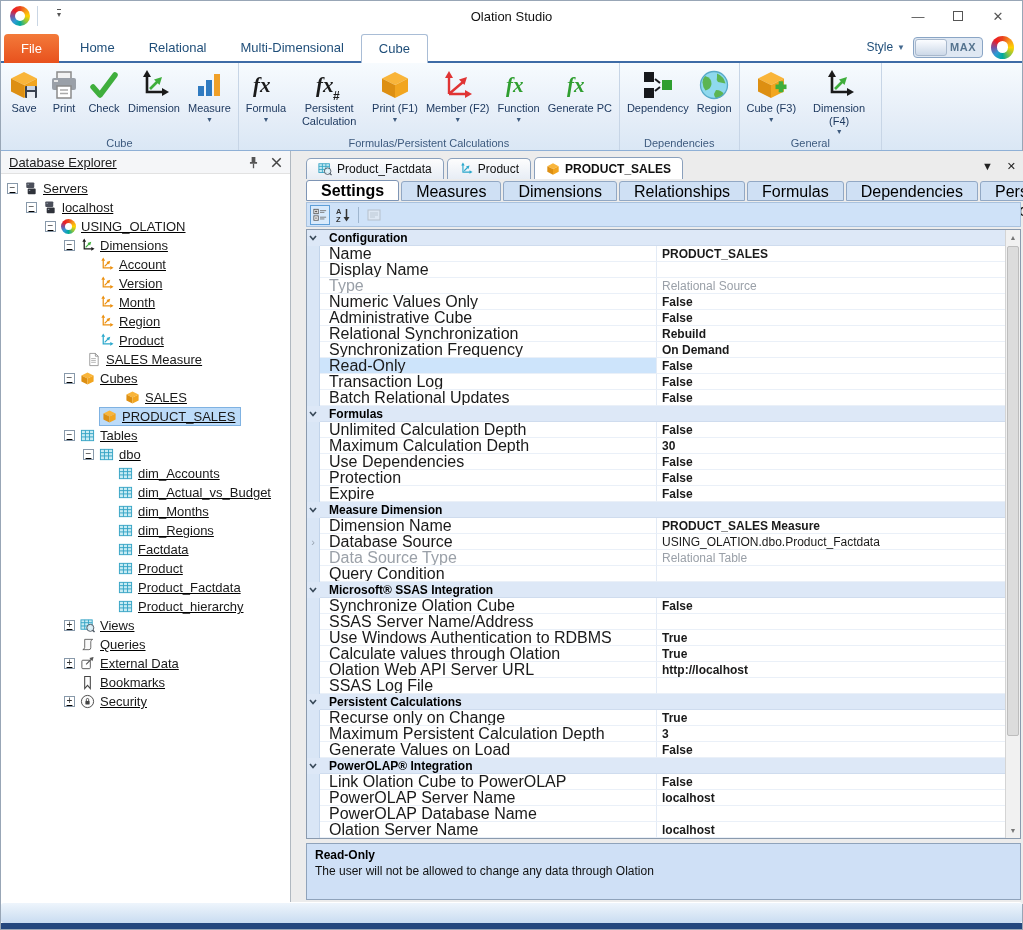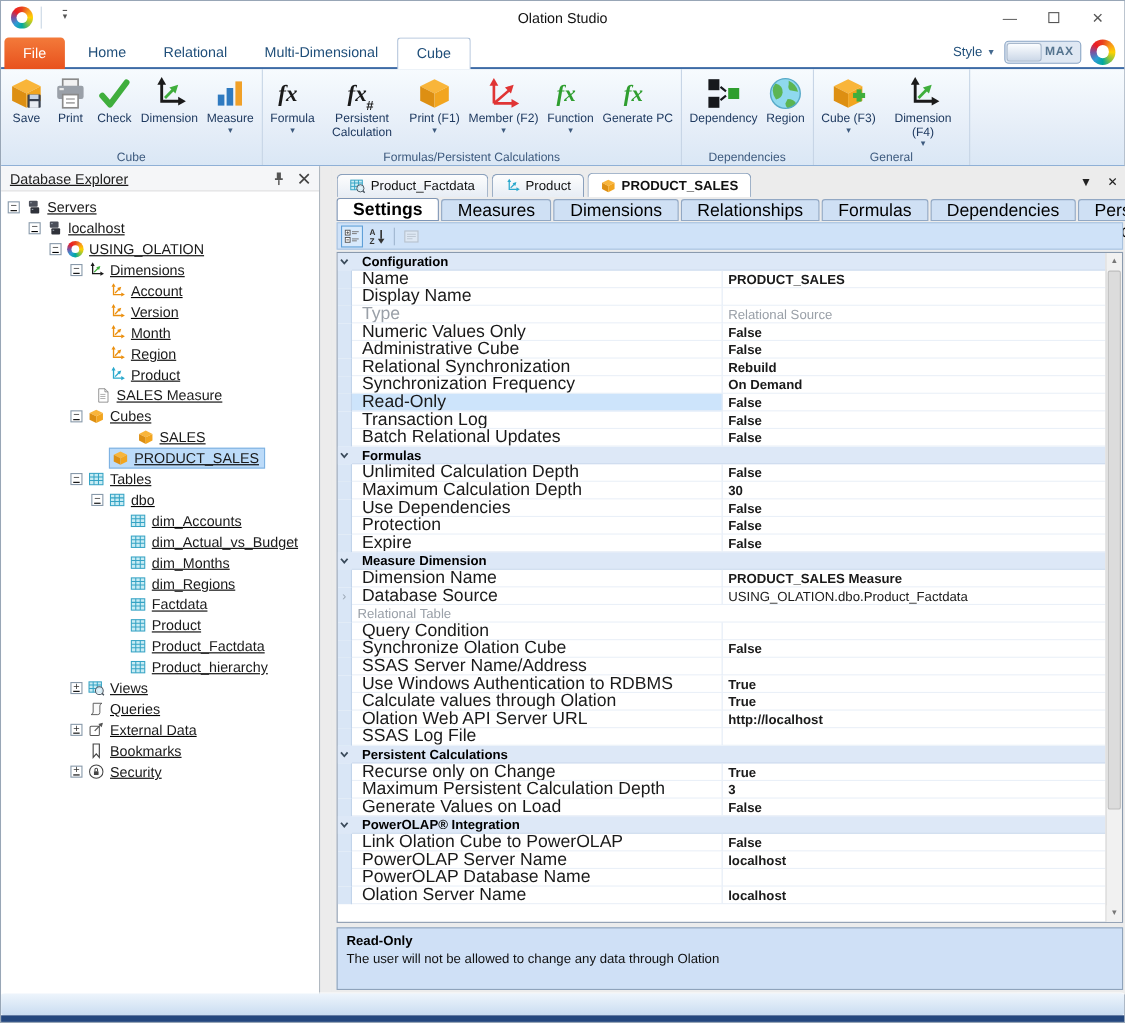--- a/index.html
+++ b/index.html
@@ -767,26 +767,35 @@
               <span class="gname">Dimension Name</span>
               <span class="gval b">PRODUCT_SALES Measure</span>
             </div>
             <div class="grow">
               <span class="gutter">›</span>
               <span class="gname">Database Source</span>
               <span class="gval">USING_OLATION.dbo.Product_Factdata</span>
             </div>
             <div class="grow">
               <span class="gutter"></span>
+              <span class="gname dis">Data Source Type</span>
               <span class="gval dis">Relational Table</span>
             </div>
             <div class="grow">
               <span class="gutter"></span>
               <span class="gname">Query Condition</span>
               <span class="gval"></span>
+            </div>
+            <div class="grow cat">
+              <span class="gutter">
+                <svg viewBox="0 0 10 10">
+                  <path d="M2 3 L5 6.5 L8 3" stroke="#3a4a5a" stroke-width="1.6" fill="none"></path>
+                </svg>
+              </span>
+              <span class="catlabel">Microsoft® SSAS Integration</span>
             </div>
             <div class="grow">
               <span class="gutter"></span>
               <span class="gname">Synchronize Olation Cube</span>
               <span class="gval b">False</span>
             </div>
             <div class="grow">
               <span class="gutter"></span>
               <span class="gname">SSAS Server Name/Address</span>
               <span class="gval"></span>

